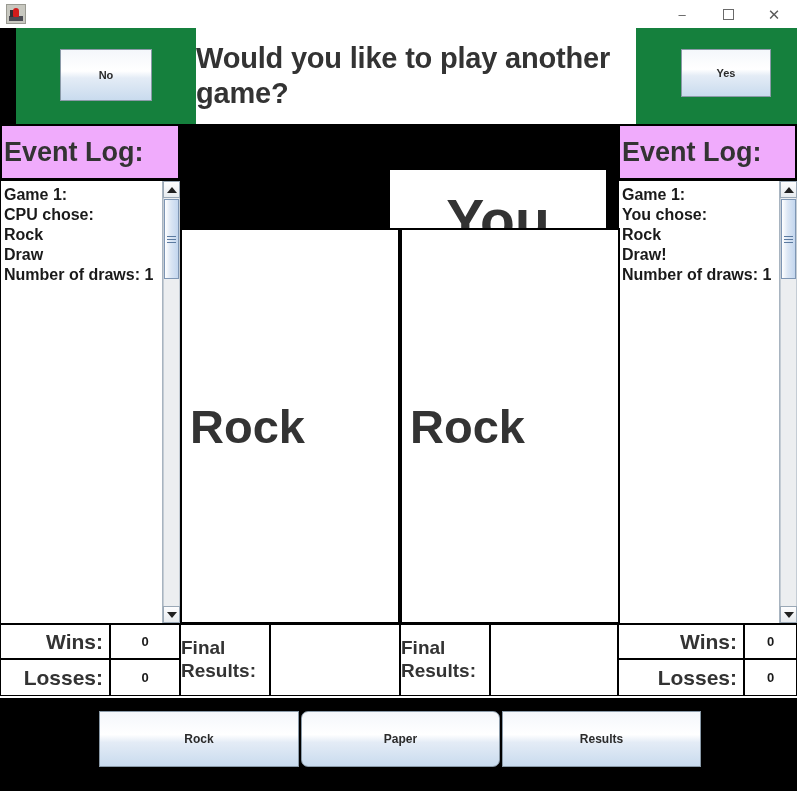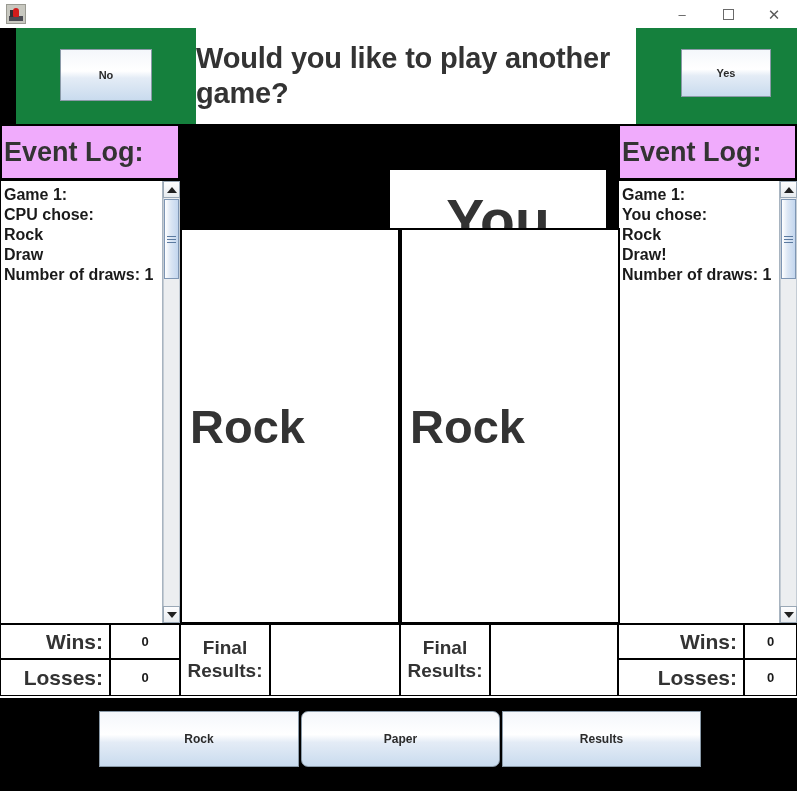--- a/index.html
+++ b/index.html
@@ -251,21 +251,21 @@
     padding-left: 40px;
   }
   .svalue {
     justify-content: center;
     font-size: 13px;
     font-weight: bold;
     color: #1a1a1a;
   }
   .sfinal {
     justify-content: center;
-    text-align: center;
+    text-align: left;
     font-size: 19px;
     font-weight: bold;
     color: #333333;
     line-height: 1.2;
   }
 
   #wins-label-left   { left: 0px;   top: 624px; width: 110px; height: 35px; }
   #wins-value-left   { left: 110px; top: 624px; width: 70px;  height: 35px; }
   #losses-label-left { left: 0px;   top: 659px; width: 110px; height: 37px; }
   #losses-value-left { left: 110px; top: 659px; width: 70px;  height: 37px; }

